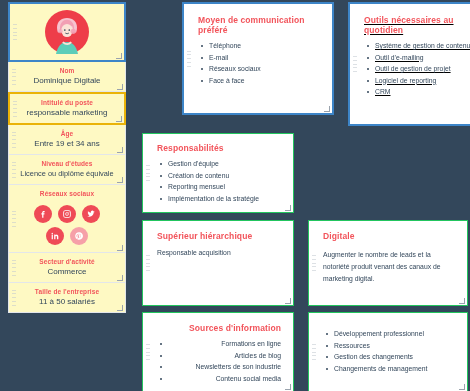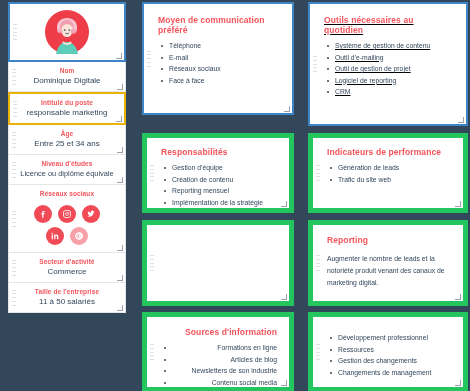--- a/index.html
+++ b/index.html
@@ -8,24 +8,24 @@
     background: #33475b;
     font-family: "Liberation Sans", sans-serif;
     overflow: hidden;
   }
   .board { position: relative; width: 470px; height: 391px; background: #33475b; }
 
   
   .card {
     position: absolute;
     background: #ffffff;
-    border: 5px solid #22c55e;
+    border: 1px solid #22c55e;
     overflow: hidden;
   }
-  .card.selected { border: 2px solid #3d85c8; }
+  .card.selected { border: 2px solid #3d85c8; margin-left: 40px; }
 
   .grip {
     position: absolute;
     left: 3px; top: 50%;
     transform: translateY(-50%);
     width: 4px; height: 16px;
     display: flex; flex-direction: column; justify-content: space-between;
     opacity: .55;
   }
   .grip i { display: block; width: 4px; height: 1px; background: #c3c9d0; }
@@ -33,21 +33,21 @@
   .resize {
     position: absolute;
     right: 2px; bottom: 1px;
     width: 6px; height: 6px;
     border-right: 1px solid #9aa3ad;
     border-bottom: 1px solid #9aa3ad;
   }
 
   
   .side { position: absolute; left: 8px; width: 118px; }
-  .side .row { position: relative; background:#ffffff; border:1px solid #e3e6ea; border-top:none; }
+  .side .row { position: relative; background:#fef9c3; border:1px solid #e3e6ea; border-top:none; }
   .side .label {
     color: #f2545b; font-size: 6.5px; font-weight: bold;
     text-align: center; padding-top: 5px; letter-spacing: .1px;
   }
   .side .value {
     color: #33475b; font-size: 8px; text-align: center;
     padding: 2px 4px 6px 4px; white-space: nowrap; overflow: hidden;
   }
 
   .avatar-wrap { display: flex; justify-content: center; align-items: center; height: 56px; }
@@ -139,21 +139,21 @@
 
     <div class="row">
       <span class="grip">
           <i></i>
           <i></i>
           <i></i>
           <i></i>
           <i></i>
         </span>
       <div class="label">Âge</div>
-      <div class="value">Entre 25 et 34 ans</div>
+      <div class="value">Entre 19 et 34 ans</div>
       <span class="resize"></span>
     </div>
 
     <div class="row">
       <span class="grip">
           <i></i>
           <i></i>
           <i></i>
           <i></i>
           <i></i>
@@ -287,59 +287,46 @@
       <ul class="clist">
         <li>Gestion d'équipe</li>
         <li>Création de contenu</li>
         <li>Reporting mensuel</li>
         <li>Implémentation de la stratégie</li>
       </ul>
     </div>
     <span class="resize"></span>
   </div>
 
-  <div class="card" style="left:308px; top:133px; width:160px; height:80px;">
-    <span class="grip">
-        <i></i>
-        <i></i>
-        <i></i>
-        <i></i>
-        <i></i>
-      </span>
-    <div class="cpad" style="padding-top:9px;">
-      <div class="ctitle">Indicateurs de performance</div>
-      <ul class="clist">
-        <li>Génération de leads</li>
-        <li>Trafic du site web</li>
-      </ul>
-    </div>
-    <span class="resize"></span>
-  </div>
 
   <div class="card" style="left:142px; top:220px; width:152px; height:86px;">
     <span class="grip">
         <i></i>
         <i></i>
         <i></i>
         <i></i>
         <i></i>
       </span>
+    <div class="cpad" style="padding-top:10px;">
+      <div class="ctitle">Supérieur hiérarchique</div>
+      <div class="ptext" style="margin-top:6px;">Responsable acquisition</div>
+    </div>
     <span class="resize"></span>
   </div>
 
   <div class="card" style="left:308px; top:220px; width:160px; height:86px;">
     <span class="grip">
         <i></i>
         <i></i>
         <i></i>
         <i></i>
         <i></i>
       </span>
     <div class="cpad" style="padding-top:10px;">
-      <div class="ctitle">Reporting</div>
+      <div class="ctitle">Digitale</div>
       <div class="ptext">Augmenter le nombre de leads et la notoriété produit venant des canaux de marketing digital.</div>
     </div>
     <span class="resize"></span>
   </div>
 
   <div class="card" style="left:142px; top:312px; width:152px; height:80px;text-align:right;">
     <span class="grip">
         <i></i>
         <i></i>
         <i></i>

